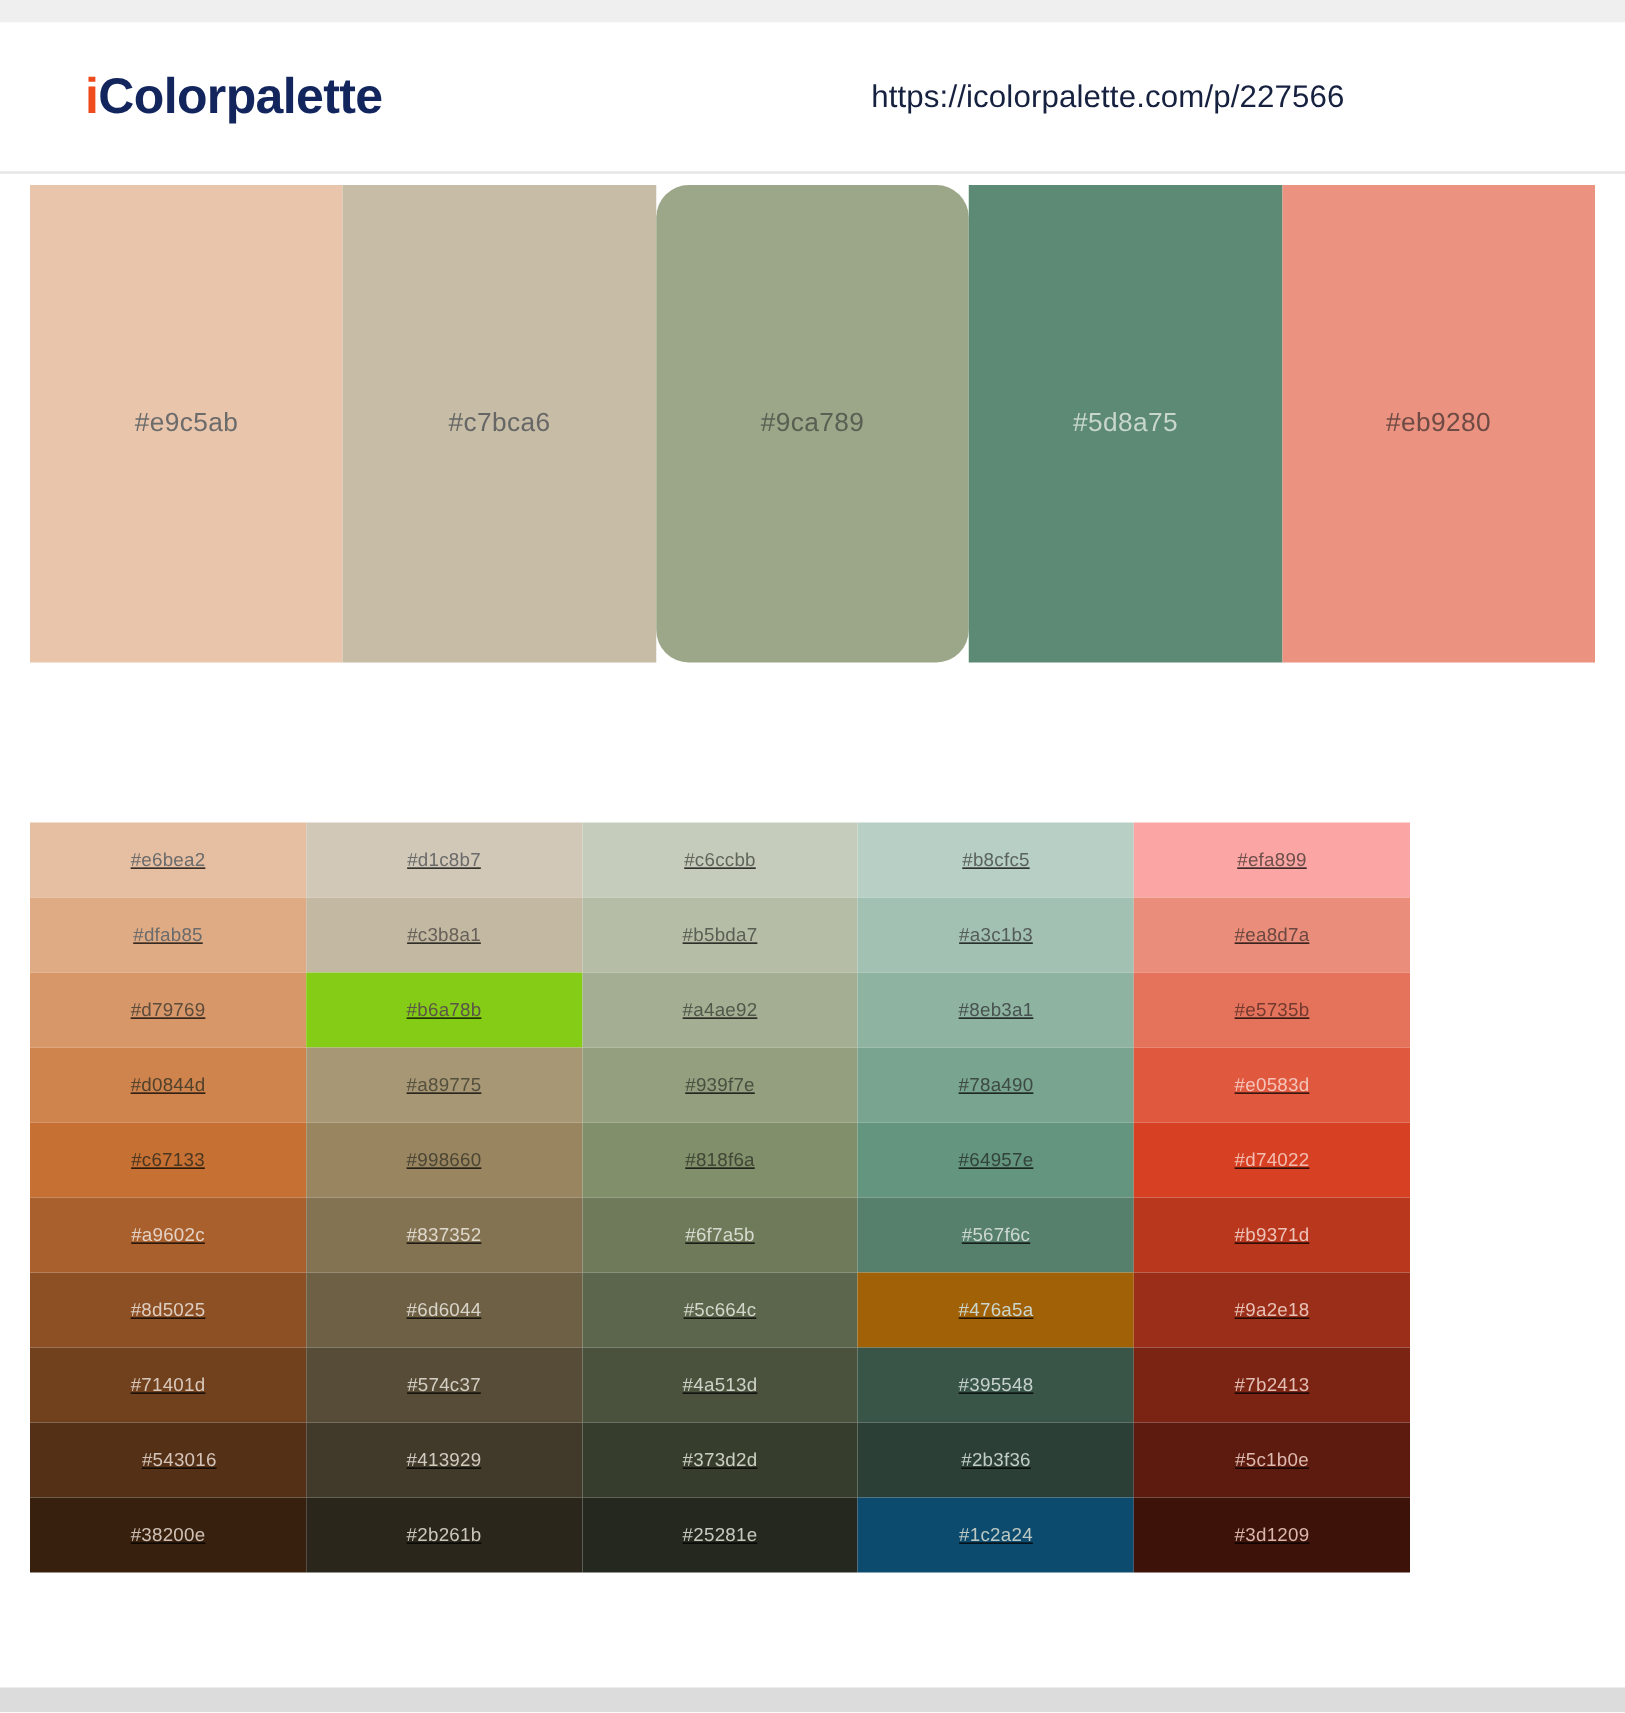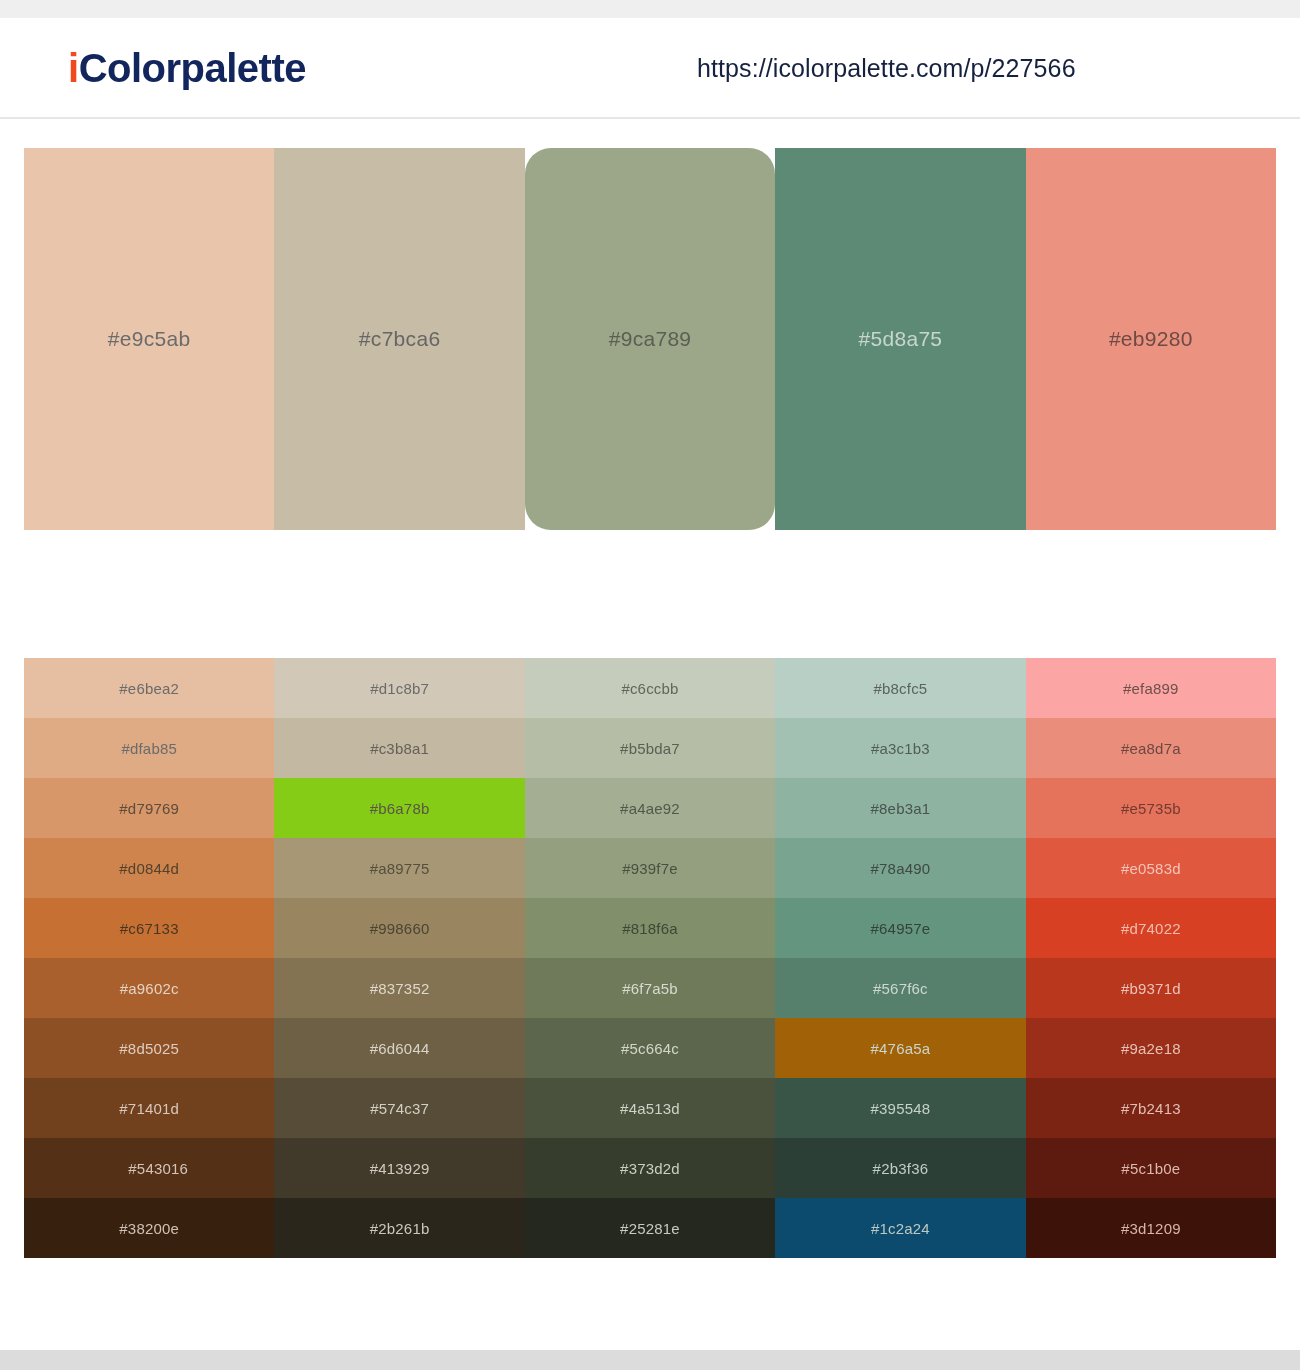--- a/index.html
+++ b/index.html
@@ -26,21 +26,21 @@
     width: 1300px;
     height: 18px;
     background: #efefef;
   }
 
   
   .site-header {
     position: absolute;
     top: 18px; left: 0;
     width: 1300px;
-    height: 101px;
+    height: 121px;
     background: #ffffff;
     border-bottom: 2px solid #e6e6e6;
   }
 
   .logo {
     position: absolute;
     left: 68px;
     top: 50%;
     transform: translateY(-50%);
     font-size: 40px;
@@ -81,23 +81,24 @@
     font-size: 21px;
     letter-spacing: 0.3px;
     white-space: nowrap;
   }
 
   
   .shades-grid {
     position: absolute;
     left: 24px;
     top: 658px;
-    width: 1252px;
+    width: 1104px;
     display: flex;
     flex-direction: column;
+    text-decoration: underline;
   }
   .shade-row {
     display: flex;
     height: 60px;
   }
   .shade-cell {
     flex: 1 1 0;
     display: flex;
     align-items: center;
     justify-content: center;

